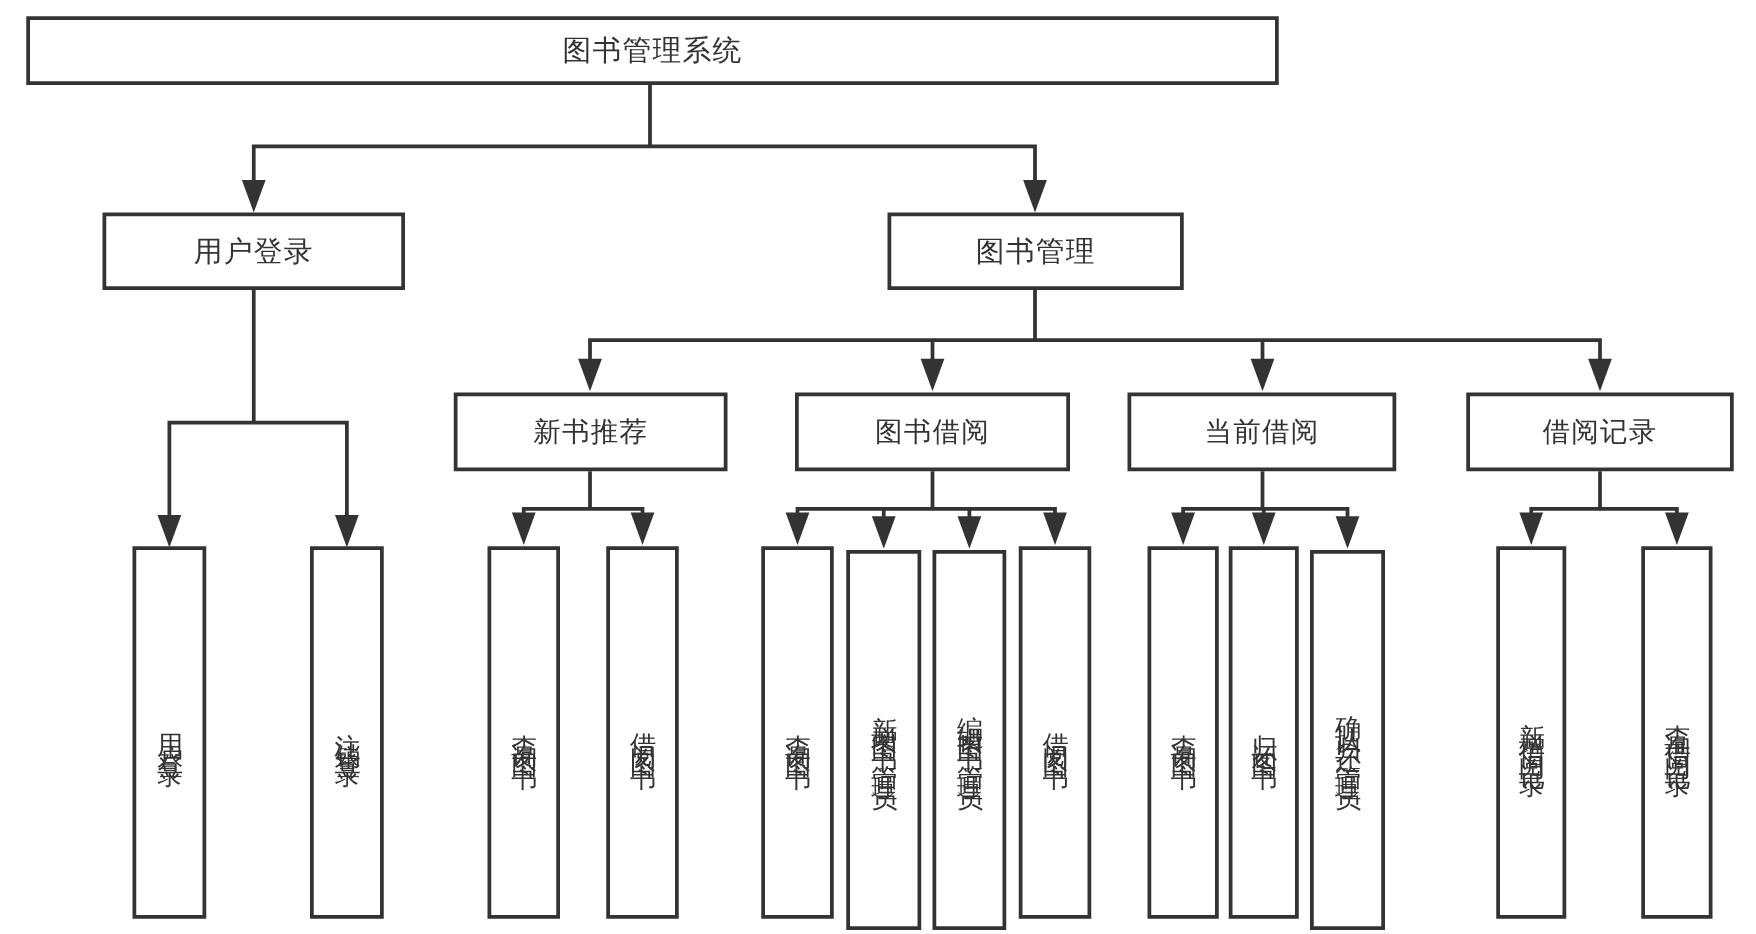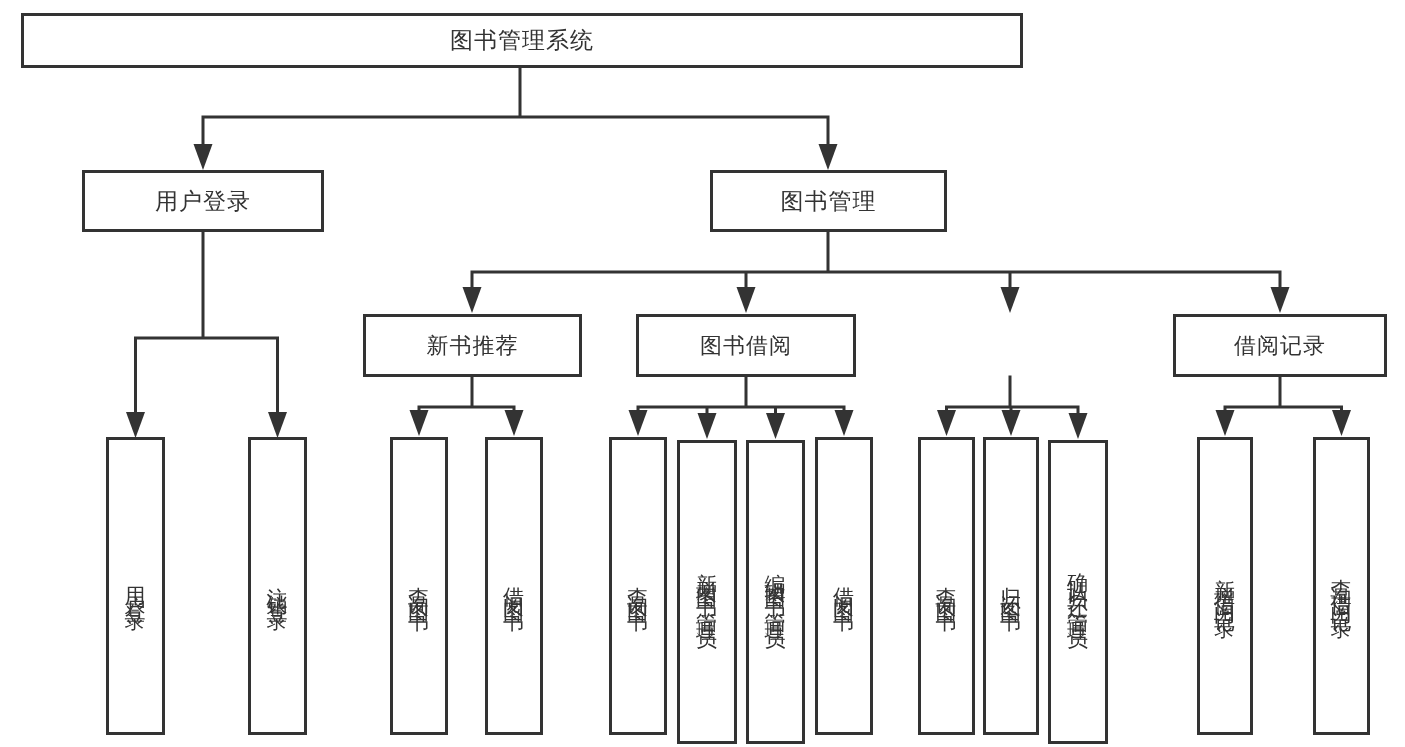--- a/index.html
+++ b/index.html
@@ -129,20 +129,23 @@
   <div class="box h" style="left:710px; top:170px; width:237px; height:62px;">
     <span>图书管理</span>
   </div>
 
   <div class="box h lvl3" style="left:363px; top:314px; width:219px; height:63px;">
     <span>新书推荐</span>
   </div>
   <div class="box h lvl3" style="left:636px; top:314px; width:220px; height:63px;">
     <span>图书借阅</span>
   </div>
+  <div class="box h lvl3" style="left:902px; top:314px; width:215px; height:63px;">
+    <span>当前借阅</span>
+  </div>
   <div class="box h lvl3" style="left:1173px; top:314px; width:214px; height:63px;">
     <span>借阅记录</span>
   </div>
 
   <div class="box v" style="left:106px; top:437px; width:59px; height:298px;">
     <span>用户登录</span>
   </div>
   <div class="box v" style="left:248px; top:437px; width:59px; height:298px;">
     <span>注销登录</span>
   </div>

